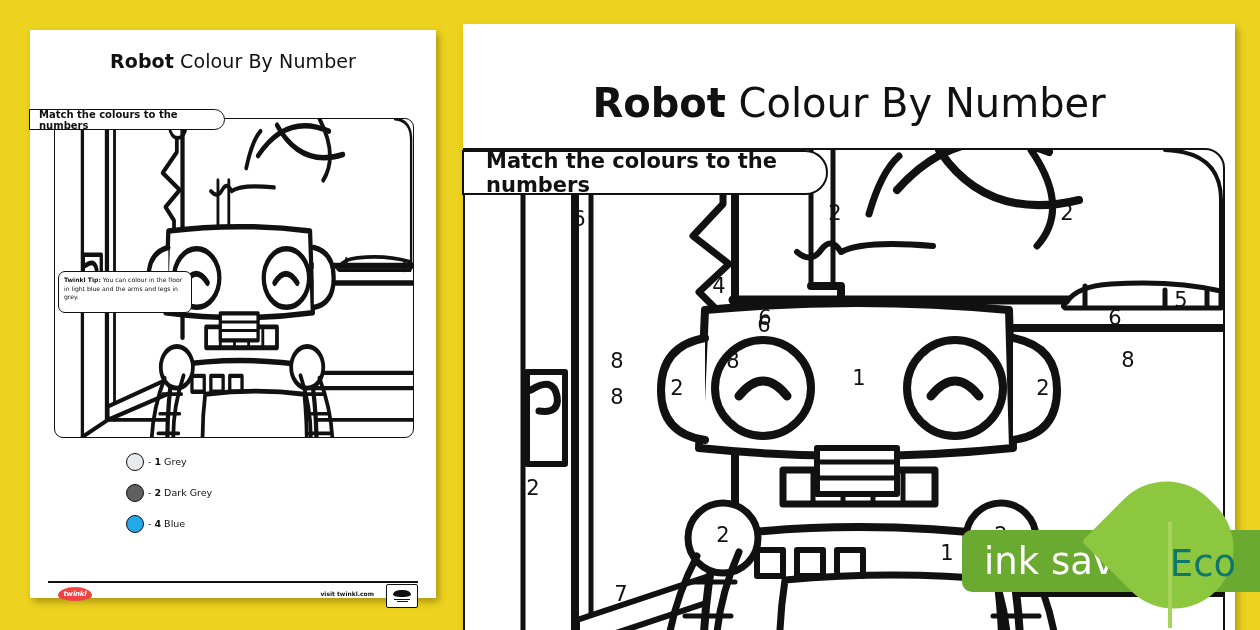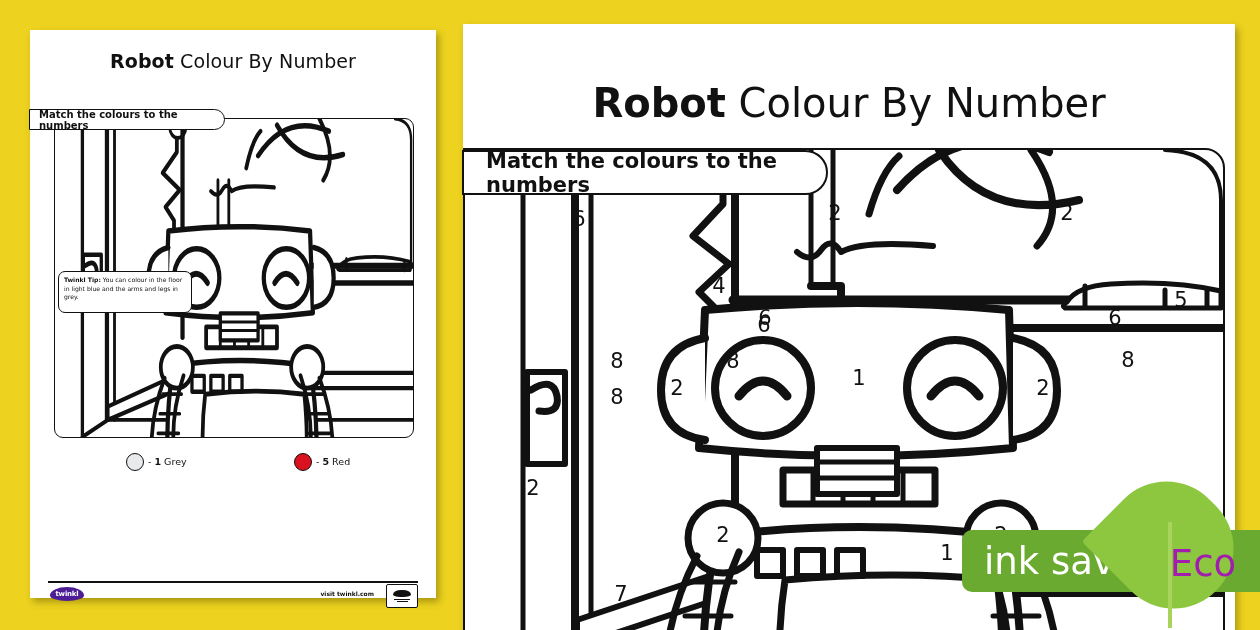--- a/index.html
+++ b/index.html
@@ -50,24 +50,24 @@
   .swatch{
     width:18px;height:18px;border-radius:50%;border:1.6px solid #111;
     box-sizing:border-box;flex:0 0 auto;margin-right:4px;
   }
   .leg-txt{font-size:9.5px;color:#111;white-space:nowrap;}
   .leg-txt b{font-weight:bold;}
 
   
   .l-foot-rule{position:absolute;left:18px;top:551px;width:370px;height:1.6px;background:#111;}
   .tw-logo{
-    position:absolute;left:20px;top:557px;width:34px;height:14px;
-    background:#4c1d95;border-radius:50% 50% 50% 50%/60% 60% 40% 40%;
+    position:absolute;left:28px;top:557px;width:34px;height:14px;
+    background:#ef4444;border-radius:50% 50% 50% 50%/60% 60% 40% 40%;
     display:flex;align-items:center;justify-content:center;
-    color:#fff;font-size:7px;font-weight:bold;letter-spacing:-.2px;
+    color:#fff;font-size:7px;font-weight:bold;font-style:italic;letter-spacing:-.2px;
   }
   .tw-visit{
     position:absolute;right:62px;top:560px;font-size:6px;font-weight:bold;color:#111;
   }
   .tw-stamp{
     position:absolute;right:18px;top:554px;width:30px;height:22px;
     border:1px solid #111;border-radius:2px;background:#fff;
     display:flex;flex-direction:column;align-items:center;justify-content:center;
   }
   .tw-stamp .blob{width:18px;height:7px;background:#111;border-radius:50% 50% 45% 45%/70% 70% 40% 40%;}
@@ -103,21 +103,21 @@
   }
   .eco-leaf{
     position:absolute;left:148px;top:14px;width:120px;height:130px;
     background:#8dc63f;
     border-radius:4px 60px 60px 60px;
     transform:rotate(-45deg);
   }
   .eco-vein{position:absolute;left:206px;top:56px;width:4px;height:106px;background:#a8d45c;}
   .eco-word{
     position:absolute;left:186px;top:76px;width:110px;text-align:center;
-    color:#a21caf;font-size:37px;z-index:3;
+    color:#0f766e;font-size:37px;z-index:3;
   }
   .eco-right{
     position:absolute;left:246px;top:64px;width:52px;height:62px;background:#6aaa30;
   }
   svg{display:block;}
 </style>
 </head>
 <body>
 
 <div class="stage">
@@ -211,26 +211,30 @@
     <div class="l-tip">
       <b>Twinkl Tip:</b><span> You can colour in the floor in light blue and the arms and legs in grey.</span>
     </div>
 
     <div class="l-legend">
       <div class="leg-col a">
         <div class="leg-row">
           <span class="swatch" style="background:#e9eaec"></span>
           <span class="leg-txt">- <b>1</b> <span>Grey</span></span>
         </div>
+        <div class="leg-row">
+          <span class="swatch" style="background:#5f5f5f"></span>
+          <span class="leg-txt">- <b>2</b> <span>Dark Grey</span></span>
+        </div>
+        <div class="leg-row">
+          <span class="swatch" style="background:#24a9e8"></span>
+          <span class="leg-txt">- <b>4</b> <span>Blue</span></span>
+        </div>
       </div>
       <div class="leg-col b">
-        <div class="leg-row">
-          <span class="swatch" style="background:#da1220"></span>
-          <span class="leg-txt">- <b>5</b> <span>Red</span></span>
-        </div>
       </div>
     </div>
 
     <div class="l-foot-rule"></div>
     <div class="tw-logo">
       <span>twinkl</span>
     </div>
     <div class="tw-visit">visit twinkl.com</div>
     <div class="tw-stamp">
       <span class="blob"></span>

